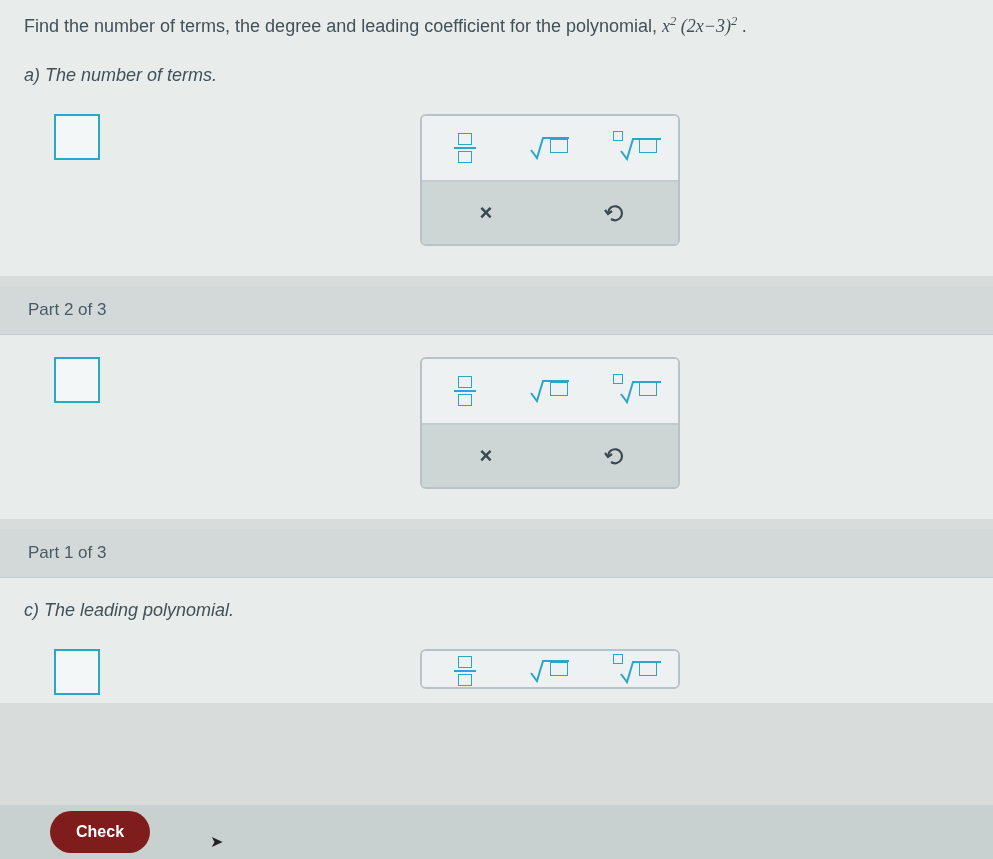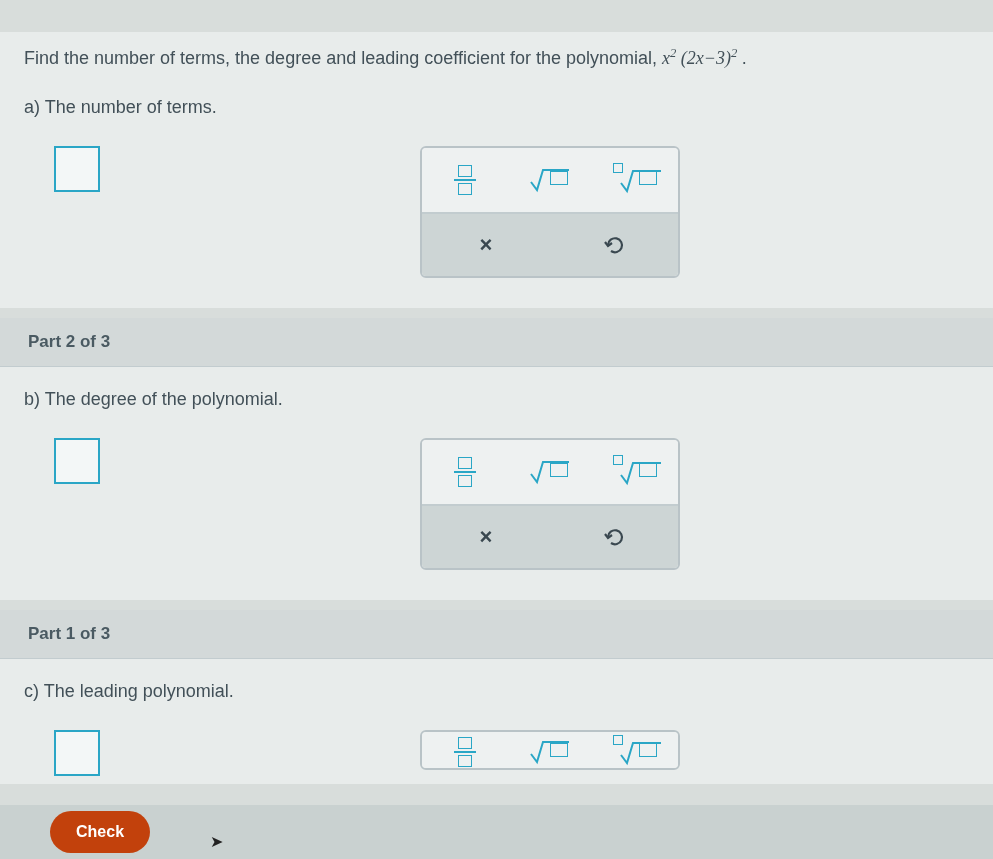--- a/index.html
+++ b/index.html
@@ -5,37 +5,38 @@
   * { box-sizing: border-box; margin: 0; padding: 0; }
   body {
     font-family: Arial, Helvetica, sans-serif;
     background: #d8dddb;
     width: 993px;
     height: 859px;
     color: #4a5a62;
     position: relative;
     overflow: hidden;
   }
-  .page { padding: 0; margin-top: 32px; }
+  .page { padding: 0; }
   .intro {
     background: #e8eceb;
     padding: 18px 24px 18px 24px;
     font-size: 18px;
     color: #425058;
   }
   .intro .expr { font-family: 'Times New Roman', serif; font-style: italic; }
   .card {
     background: #e8eceb;
     margin: 0 0 10px 0;
     padding: 22px 24px 30px 24px;
   }
   .prompt {
     font-size: 18px;
     color: #425058;
     margin-bottom: 28px;
+    font-style: italic;
   }
   .row {
     display: flex;
     align-items: flex-start;
     gap: 320px;
   }
   .answer-box {
     width: 46px; height: 46px;
     border: 2px solid #2aa6c6;
     background: #f3f7f7;
@@ -77,33 +78,32 @@
   .nroot-ic { position: relative; width: 48px; height: 30px; }
   .nroot-deg { position: absolute; left: 2px; top: -2px; width: 10px; height: 10px; border: 1.5px solid #2aa6c6; }
   .x-ic { font-size: 22px; color: #3a4850; font-weight: 600; }
   .undo-ic svg { display: block; }
   .part-header {
     background: #d3d9d9;
     padding: 14px 28px;
     font-size: 17px;
     color: #4a5a62;
     border-bottom: 1px solid #c2cccf;
-    font-weight: bold;
   }
   .footer {
     position: absolute;
     left: 0; right: 0; bottom: 0;
     background: #c9d1d0;
     height: 54px;
     display: flex;
     align-items: center;
     padding-left: 50px;
   }
   .check-btn {
-    background: #c2410c;
+    background: #7f1d1d;
     color: #fff;
     border: none;
     border-radius: 22px;
     padding: 12px 26px;
     font-size: 16px;
     font-weight: 600;
     cursor: pointer;
   }
   sup { font-size: 0.7em; vertical-align: super; }
   .cursor {
@@ -165,21 +165,20 @@
             </span>
           </div>
         </div>
       </div>
     </div>
   </div>
 
   <div>
     <div class="part-header">Part 2 of 3</div>
     <div class="card">
-      <div class="prompt">b)  The degree of the polynomial.</div>
       <div class="row">
         <div class="answer-box"></div>
         <div class="toolbox">
           <div class="toolbox-row top">
             <div class="tb-btn">
               <span class="frac">
                 <span class="box"></span>
                   <span class="bar"></span>
                   <span class="box"></span>
               </span>

